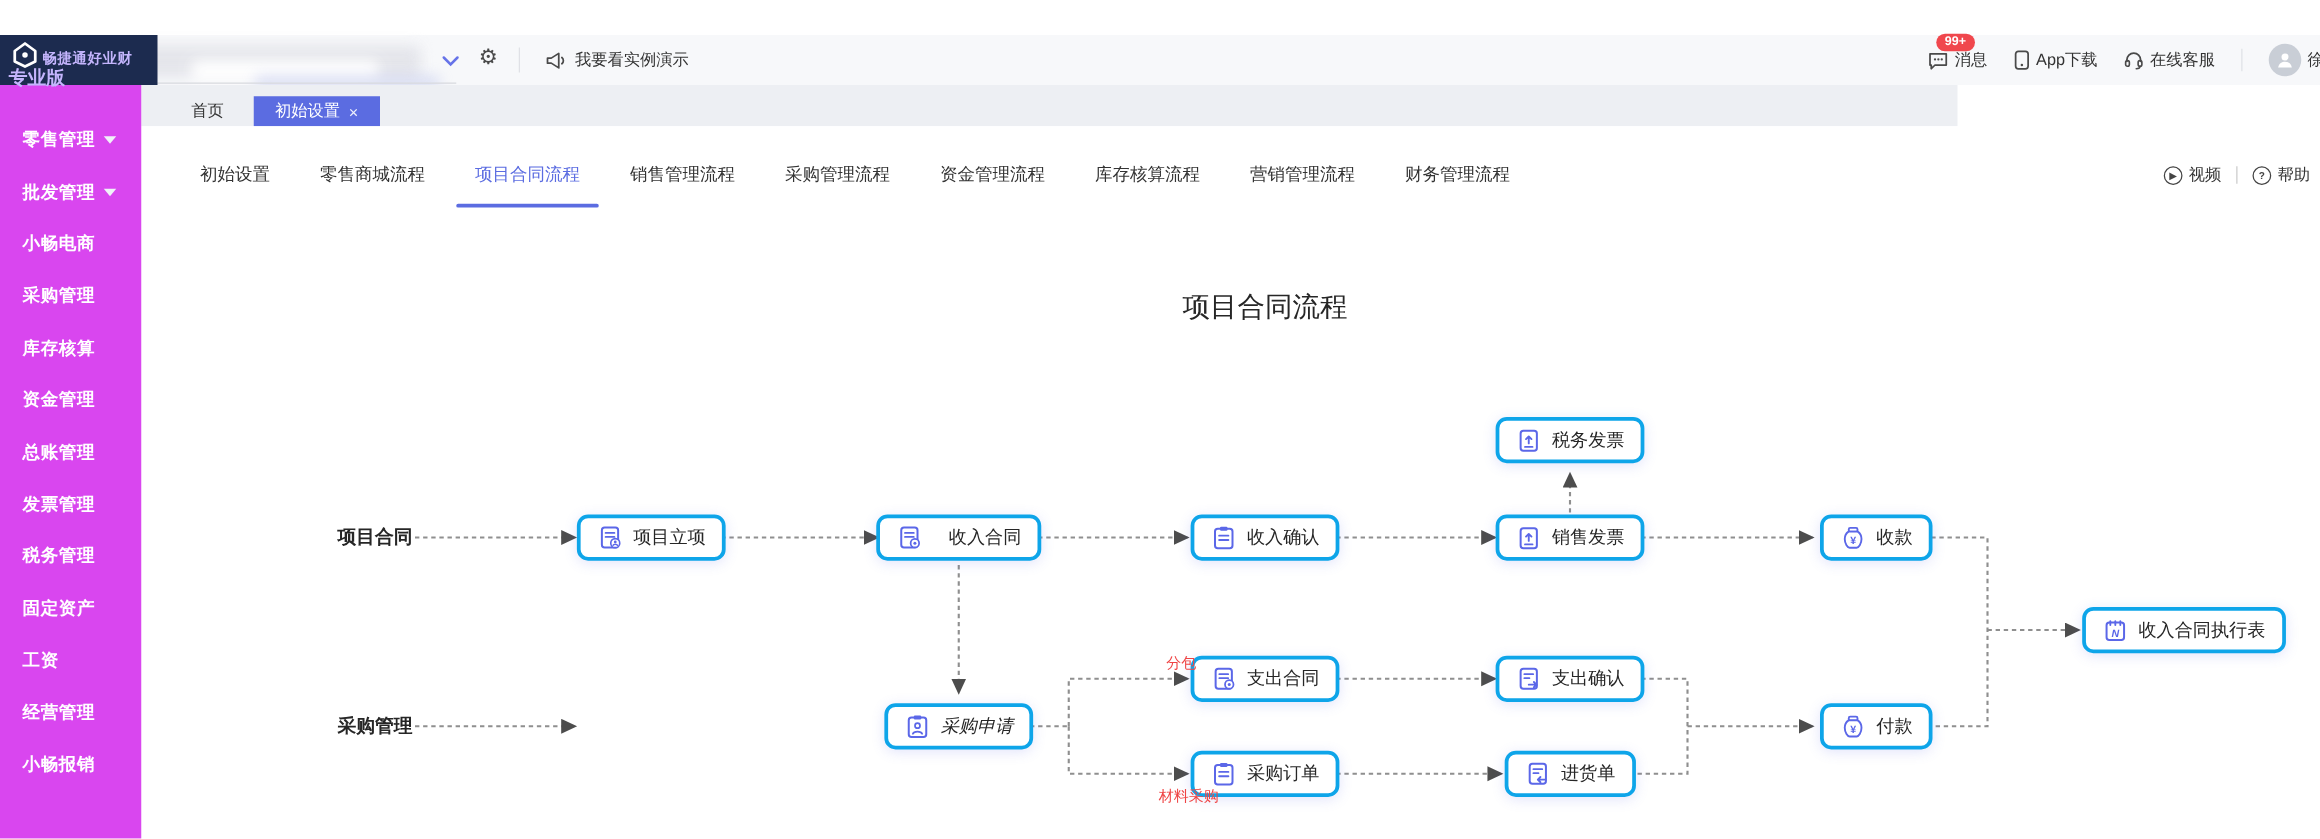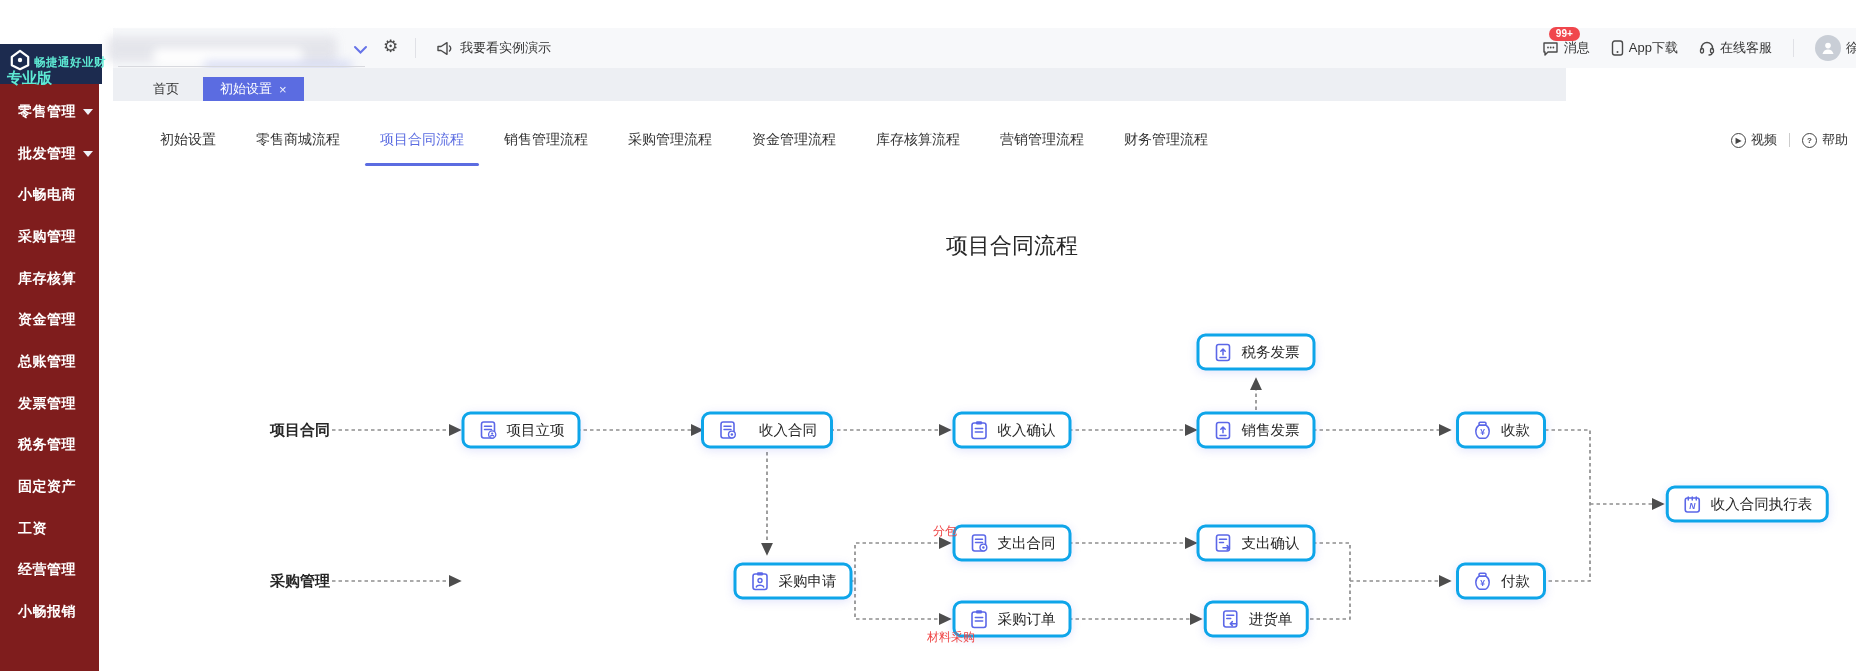--- a/index.html
+++ b/index.html
@@ -4,21 +4,21 @@
 <style>
   * { margin:0; padding:0; box-sizing:border-box; }
   html,body { width:1856px; height:671px; overflow:hidden; }
   body { font-family:"Liberation Sans","DejaVu Sans",sans-serif; background:#fff; color:#333; }
   #page { position:relative; width:1856px; height:671px; overflow:hidden; background:#fff; }
 
   
   #topstrip { position:absolute; left:0; top:0; width:1856px; height:28px; background:#fff; }
 
   
-  #logo-block { position:absolute; left:0; top:44px; width:102px; height:40px; background:#1c2b4f; color:#5eead4; z-index:6; }
+  #logo-block { position:absolute; left:0; top:28px; width:126px; height:40px; background:#1c2b4f; color:#c4b5fd; z-index:6; }
   #logo-mark { position:absolute; left:9px; top:5px; }
   #logo-title { position:absolute; left:34px; top:11px; font-size:11.5px; font-weight:bold; white-space:nowrap; letter-spacing:.5px; }
   #logo-edition { position:absolute; left:7px; top:25px; font-size:15px; font-weight:bold; }
 
   
   #header { position:absolute; left:113px; top:28px; width:1743px; height:40px; background:#f7f8fa; }
   .hdr-underline { position:absolute; left:5px; top:38px; width:247px; height:1px; background:#d8d9de; }
   .blur-blob { position:absolute; border-radius:6px; filter:blur(5px); }
   .blob1 { left:-6px; top:8px; width:230px; height:26px; background:#e3e4ea; opacity:.9; }
   .blob2 { left:40px; top:20px; width:150px; height:18px; background:#fff; opacity:.95; }
@@ -34,21 +34,21 @@
   .avatar { width:26px; height:26px; border-radius:50%; background:#c9ced6; display:flex; align-items:center; justify-content:center; }
   .user-name { white-space:nowrap; }
 
   
   #tabstrip { position:absolute; left:113px; top:68px; width:1453px; height:33px; background:#edeff3; display:flex; align-items:flex-end; padding-left:16px; }
   .tab { height:24px; display:flex; align-items:center; gap:7px; padding:0 24px; font-size:13px; color:#333; cursor:default; }
   .tab.active { background:#5b6ce1; color:#fff; padding:0 17px; }
   .tab .tab-close { font-size:13px; line-height:1; opacity:.9; }
 
   
-  #sidebar { position:absolute; left:0; top:68px; width:99px; height:603px; background:#7f1d1d; z-index:5; }
+  #sidebar { position:absolute; left:0; top:68px; width:113px; height:603px; background:#d946ef; z-index:5; }
   #sidebar-list { list-style:none; padding-top:23px; }
   #sidebar-list li { height:41.7px; display:flex; align-items:center; padding-left:18px; color:#fff; font-size:14px; font-weight:bold; letter-spacing:.5px; cursor:pointer; white-space:nowrap; }
   .caret { display:inline-block; width:0; height:0; border-left:5px solid transparent; border-right:5px solid transparent; border-top:6px solid #f0f2f8; margin-left:7px; }
 
   
   #content { position:absolute; left:113px; top:101px; width:1743px; height:570px; background:#fff; }
   #nav-bar { position:relative; height:80px; }
   #nav-list { list-style:none; display:flex; gap:40px; padding:28px 0 0 47px; font-size:14px; color:#333; }
   #nav-list li { position:relative; height:20px; line-height:20px; cursor:pointer; white-space:nowrap; }
   #nav-list li.active { color:#5b6ce1; }
@@ -308,21 +308,21 @@
           <span>收款</span>
         </div>
         <div class="flow-node" style="left: 1747px; top: 504px;">
           <svg width="21" height="21" viewBox="0 0 21 21">
             <rect x="3.5" y="4.5" width="14" height="14" rx="2.2" fill="#fff" stroke="#5b67e8" stroke-width="1.6"></rect>
             <path d="M6.5 6.5v-3M10.5 6.5v-3M14.5 6.5v-3" stroke="#5b67e8" stroke-width="1.5" stroke-linecap="round"></path>
             <text x="10.5" y="15.8" text-anchor="middle" font-size="8.5" font-style="italic" font-weight="bold" fill="#5b67e8">N</text>
           </svg>
           <span>收入合同执行表</span>
         </div>
-        <div class="flow-node" style="left: 793px; top: 581px;">
+        <div class="flow-node" style="left: 767px; top: 581px; font-style: italic;">
           <svg width="21" height="21" viewBox="0 0 21 21">
             <rect x="3.5" y="3.5" width="14" height="15.5" rx="2.2" fill="#fff" stroke="#5b67e8" stroke-width="1.6"></rect>
             <rect x="7.5" y="1.8" width="6" height="3.2" rx="1" fill="#5b67e8"></rect>
             <circle cx="10.5" cy="10" r="2" fill="none" stroke="#5b67e8" stroke-width="1.4"></circle>
             <path d="M6.8 16.5c.8-2.4 6.6-2.4 7.4 0" stroke="#5b67e8" stroke-width="1.4" fill="none" stroke-linecap="round"></path>
           </svg>
           <span>采购申请</span>
         </div>
         <div class="flow-node" style="left: 1012px; top: 543px;">
           <svg width="21" height="21" viewBox="0 0 21 21">

